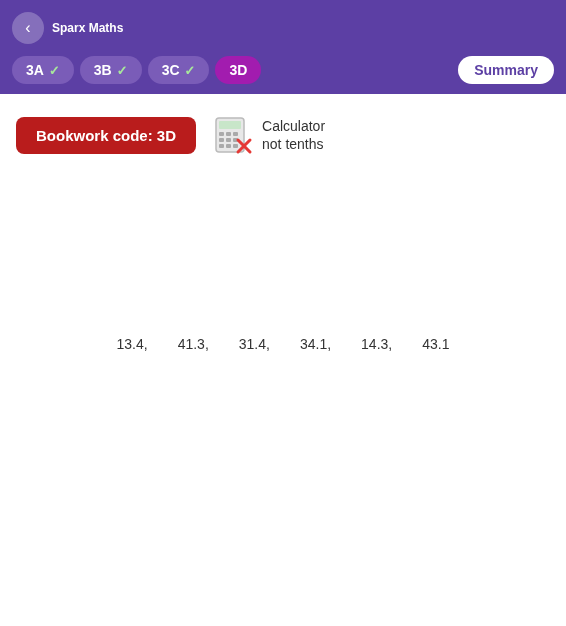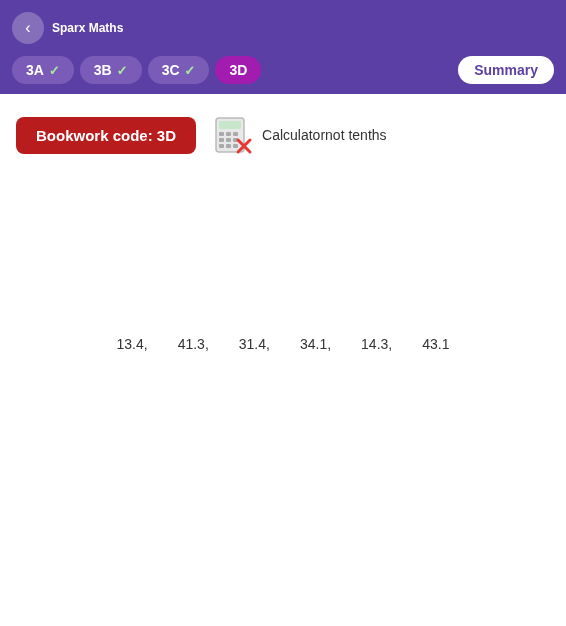--- a/index.html
+++ b/index.html
@@ -125,21 +125,21 @@
       position: relative;
     }
 
     .calc-icon svg {
       width: 42px;
       height: 42px;
     }
 
     .calc-text {
       display: flex;
-      flex-direction: row;
+      flex-direction: column;
       font-size: 14px;
       color: #333;
       line-height: 1.3;
     }
 
     
     .question-area {
       margin-top: 180px;
       text-align: center;
     }

